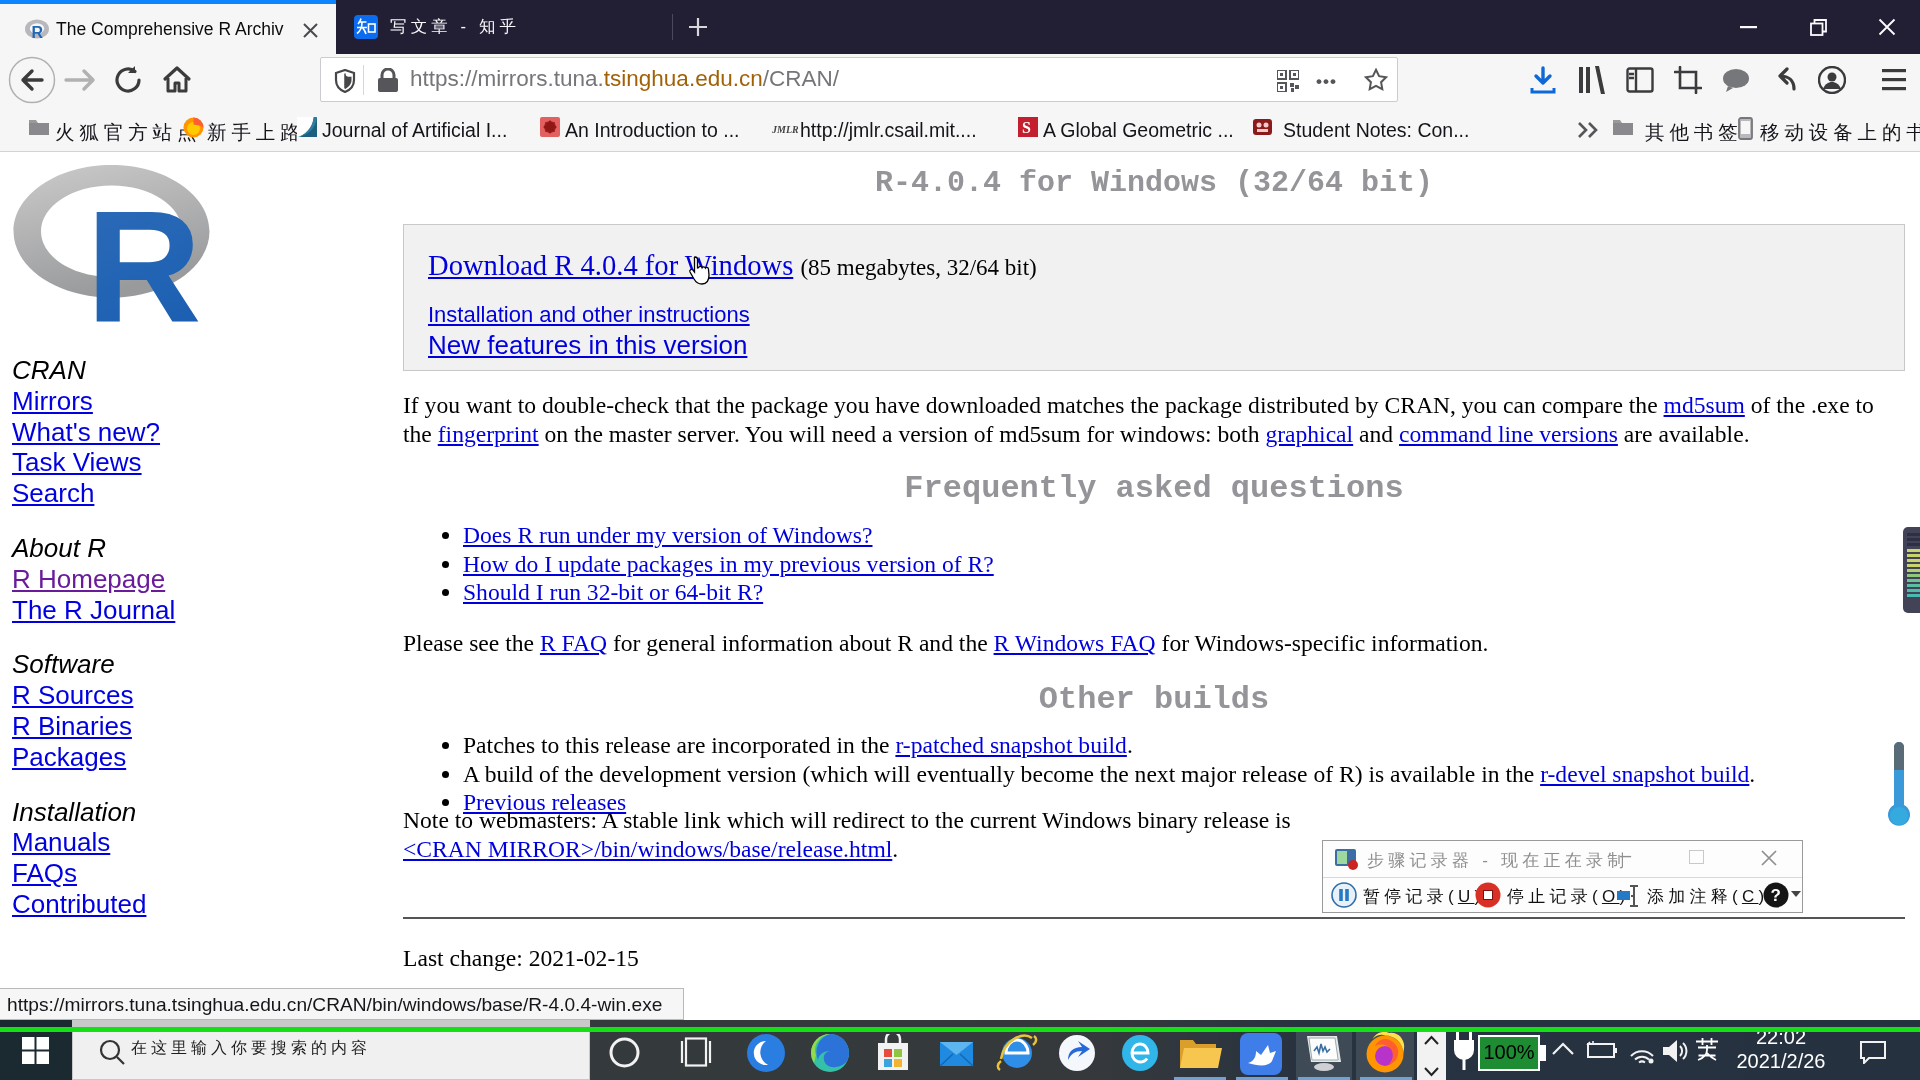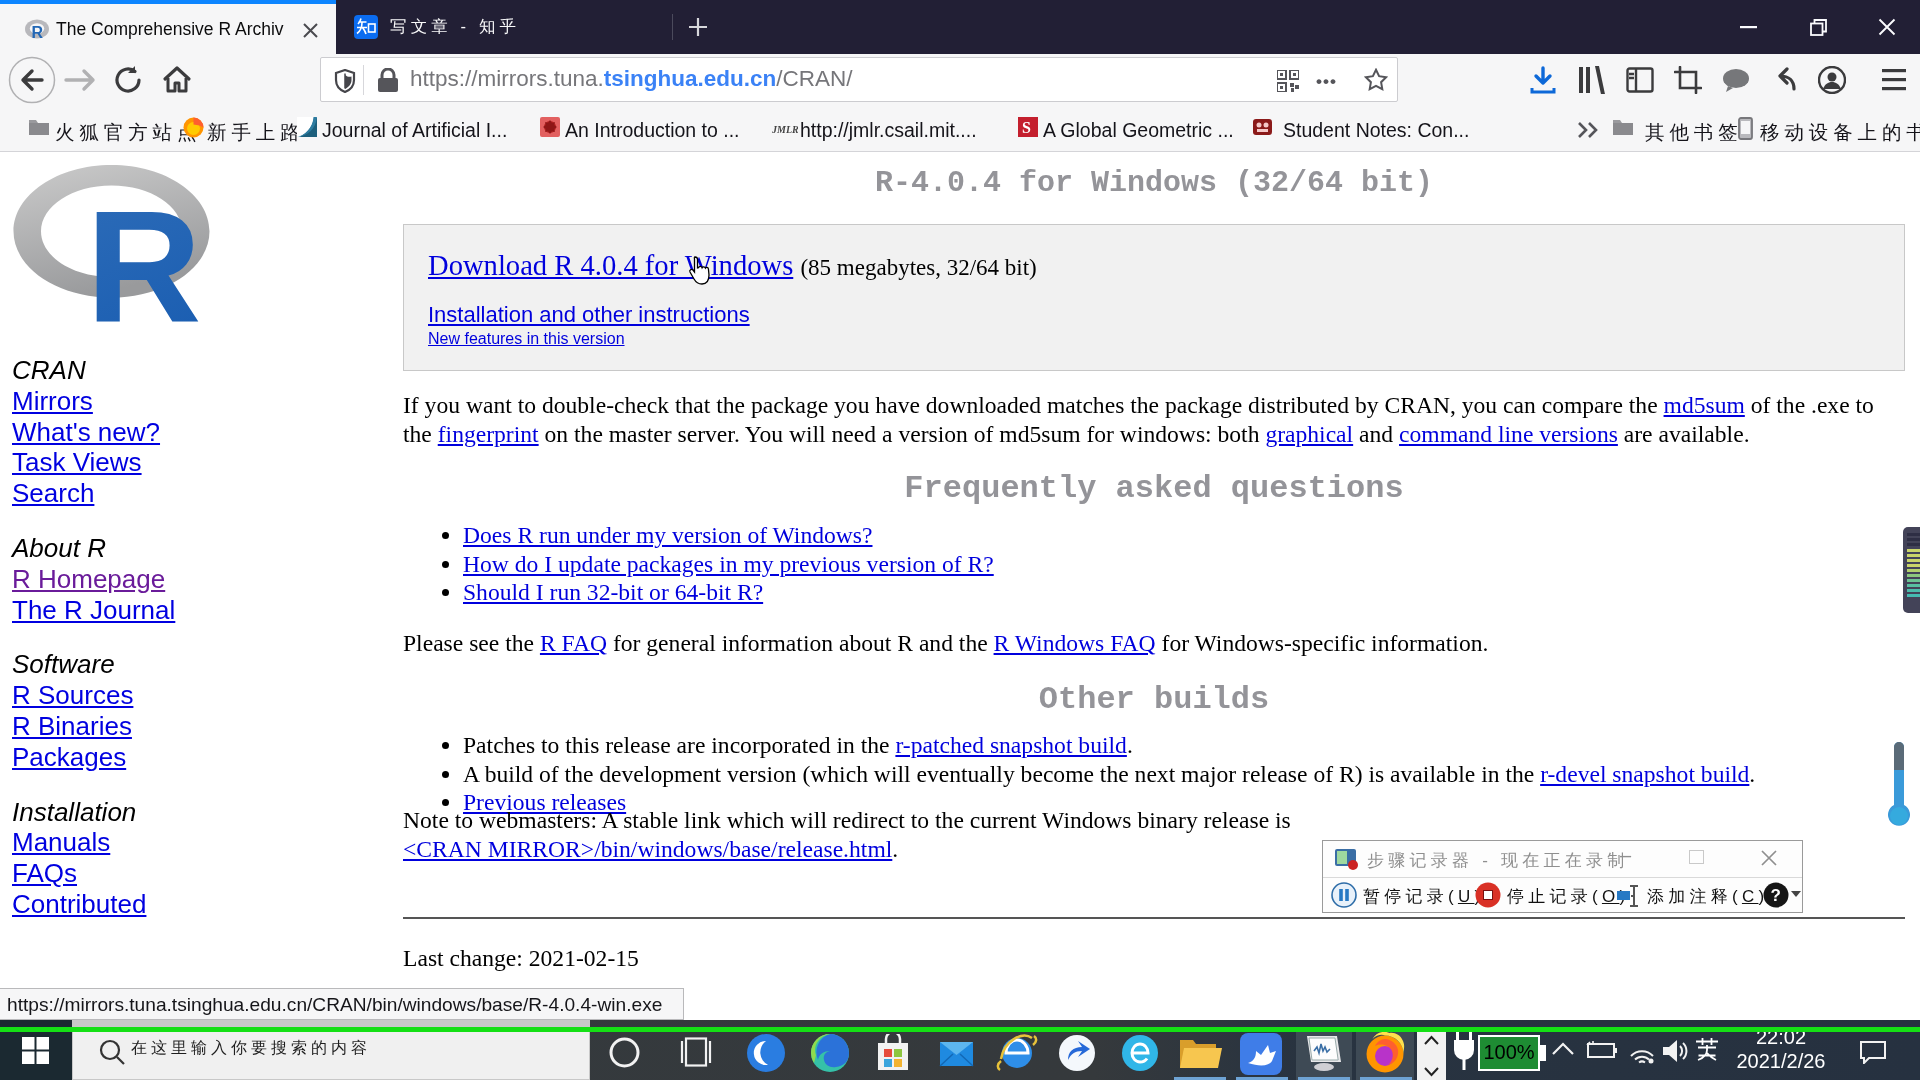--- a/index.html
+++ b/index.html
@@ -9,21 +9,21 @@
   
   #tabbar{left:0;top:0;width:1920px;height:54px;background:#221f35;}
   #tab1{left:0;top:0;width:336px;height:54px;background:#f6f6f7;border-top:4px solid #0d85ff;box-sizing:border-box;}
   #tab1 .title{position:absolute;left:56px;top:15px;font-size:17.5px;color:#0c0c0d;white-space:nowrap;width:236px;overflow:hidden;}
   #tab2 .t{position:absolute;left:390px;top:16px;font-size:16.5px;color:#f9f9fa;white-space:nowrap;}
   #tabsep{left:672px;top:14px;width:1px;height:26px;background:#4b4a5c;}
   
   #navbar{left:0;top:54px;width:1920px;height:52px;background:#f6f6f7;}
   #urlbar{position:absolute;left:320px;top:3px;width:1078px;height:45px;background:#fff;border:1px solid #ccccd0;border-radius:2px;box-sizing:border-box;}
   #urltext{position:absolute;left:89px;top:8px;font-size:22.5px;color:#76767a;white-space:nowrap;}
-  #urltext b{color:#3b82f6;font-weight:bold;}
+  #urltext b{color:#a16207;font-weight:normal;}
   
   #bookmarks{left:0;top:106px;width:1920px;height:46px;background:#f6f6f7;border-bottom:1px solid #d4d4d8;box-sizing:border-box;}
   .bm{position:absolute;top:13px;font-size:19.5px;color:#15141a;white-space:nowrap;}
   .bi{position:absolute;top:11px;}
   
   #page{left:0;top:152px;width:1920px;height:868px;background:#fff;font-family:"Liberation Serif",serif;}
   #sidebar{position:absolute;left:12px;top:203px;width:380px;font-family:"Liberation Sans",sans-serif;font-size:26px;line-height:30.8px;}
   #sidebar .hd{font-style:italic;color:#000;}
   #sidebar a{color:#0000e0;text-decoration:underline;display:block;}
   #sidebar a.v{color:#6a1b9a;}
@@ -258,21 +258,21 @@
     <div class="hd" style="margin-top:24px;">Installation</div>
     <a>Manuals</a>
     <a>FAQs</a>
     <a>Contributed</a>
   </div>
   <div id="content">
     <div class="ca mono" id="h1">R-4.0.4 for Windows (32/64 bit)</div>
     <div class="ca" id="dlbox">
       <div style="position:absolute;left:24px;top:25px;font-size:28.6px;"><a>Download R 4.0.4 for Windows</a> <span style="font-size:23px">(85 megabytes, 32/64 bit)</span></div>
       <div style="position:absolute;left:24px;top:77px;"><a style="font-family:'Liberation Sans';font-size:22px;">Installation and other instructions</a></div>
-      <div style="position:absolute;left:24px;top:105px;"><a style="font-family:'Liberation Sans';font-size:16px;">New features in this version</a></div>
+      <div style="position:absolute;left:24px;top:105px;"><a style="font-family:'Liberation Sans';font-size:26px;">New features in this version</a></div>
     </div>
     <div class="ca para" style="top:239px;font-size:23.6px;width:1530px;">If you want to double-check that the package you have downloaded matches the package distributed by CRAN, you can compare the <a>md5sum</a> of the .exe to<br>the <a>fingerprint</a> on the master server. You will need a version of md5sum for windows: both <a>graphical</a> and <a>command line versions</a> are available.</div>
     <div class="ca mono h3" style="top:318px;">Frequently asked questions</div>
     <ul class="ca" style="top:369px;">
       <li><a>Does R run under my version of Windows?</a></li>
       <li><a>How do I update packages in my previous version of R?</a></li>
       <li><a>Should I run 32-bit or 64-bit R?</a></li>
     </ul>
     <div class="ca para" style="top:477px;">Please see the <a>R FAQ</a> for general information about R and the <a>R Windows FAQ</a> for Windows-specific information.</div>
     <div class="ca mono h3" style="top:529px;">Other builds</div>

